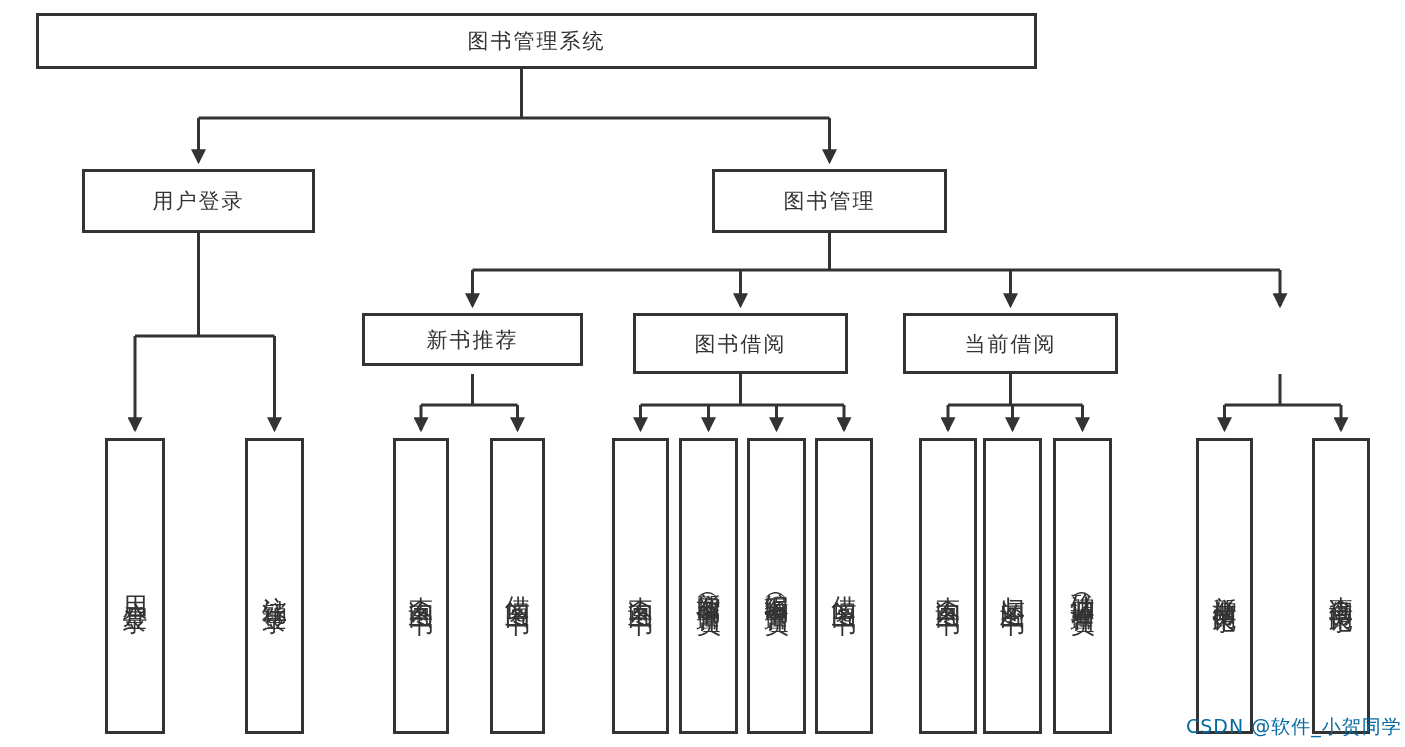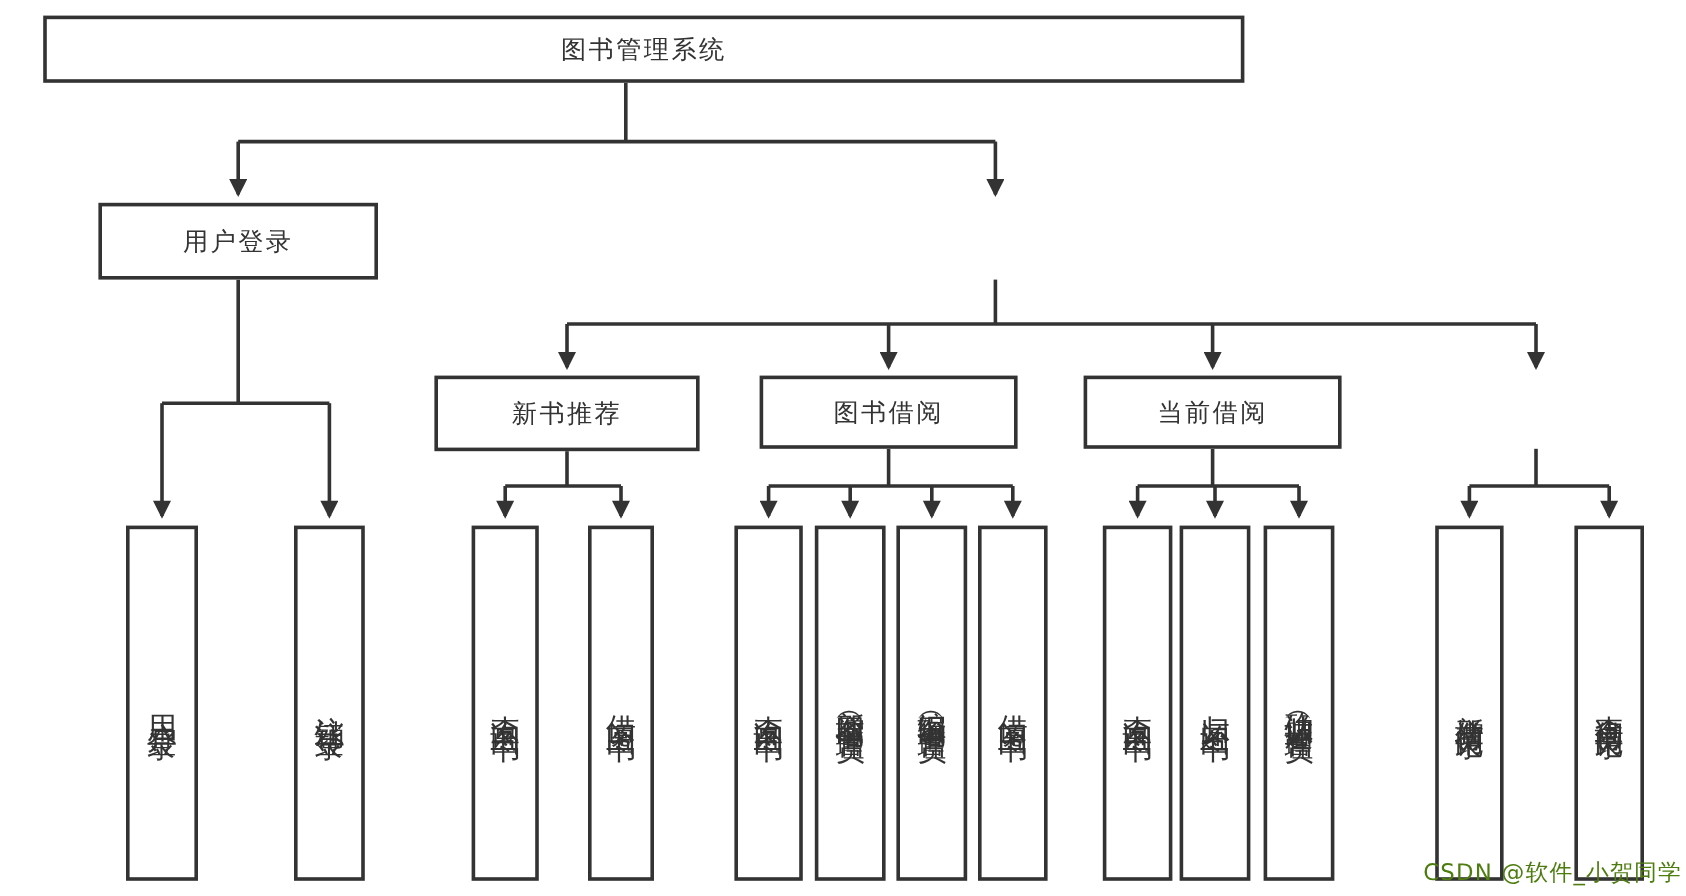--- a/index.html
+++ b/index.html
@@ -50,21 +50,21 @@
   .node-v.tight span.vtext {
     letter-spacing: 3px;
     font-size: 24px;
   }
   .watermark {
     position: absolute;
     left: 1186px;
     top: 714px;
     font-size: 19px;
     letter-spacing: 1px;
-    color: #4d7c0f;
+    color: #0369a1;
     white-space: nowrap;
     z-index: 5;
   }
 </style>
 </head>
 <body>
 
 <div class="canvas">
 
   <svg class="connectors" viewBox="0 0 1405 747" xmlns="http://www.w3.org/2000/svg">
@@ -122,22 +122,25 @@
     </g>
   </svg>
 
   <div class="node node-h" style="left:36px; top:13px; width:1001px; height:56px;">
     <span>图书管理系统</span>
   </div>
 
   <div class="node node-h" style="left:82px; top:169px; width:233px; height:64px;">
     <span>用户登录</span>
   </div>
+  <div class="node node-h" style="left:712px; top:169px; width:235px; height:64px;">
+    <span>图书管理</span>
+  </div>
 
-  <div class="node node-h" style="left:362px; top:313px; width:221px; height:63px;">
+  <div class="node node-h" style="left:362px; top:313px; width:221px; height:53px;">
     <span>新书推荐</span>
   </div>
   <div class="node node-h" style="left:903px; top:313px; width:215px; height:61px;">
     <span>当前借阅</span>
   </div>
   <div class="node node-h" style="left:633px; top:313px; width:215px; height:61px;">
     <span>图书借阅</span>
   </div>
 
   <div class="node node-v" style="left:105px; top:438px; width:60px; height:296px;">

